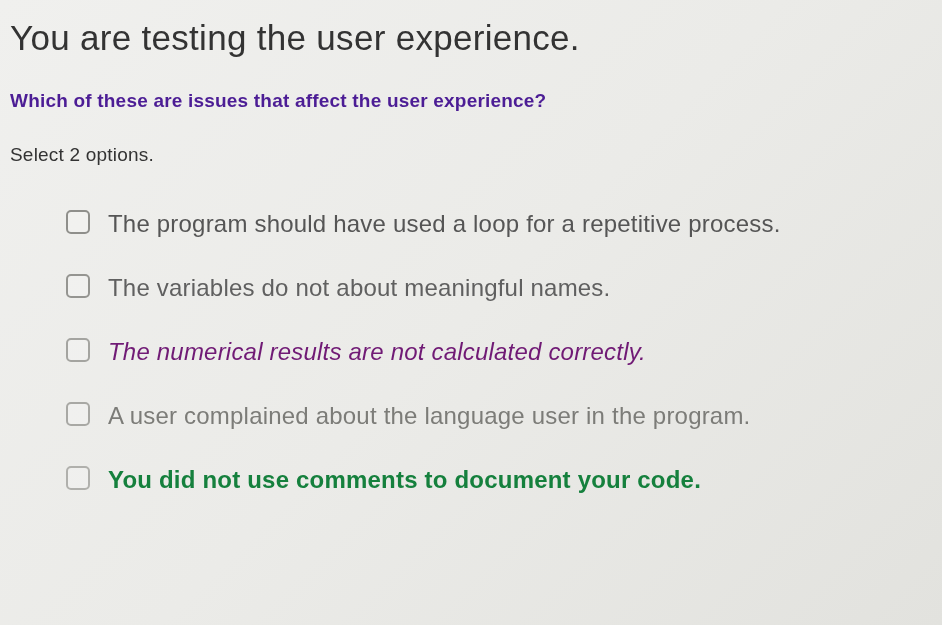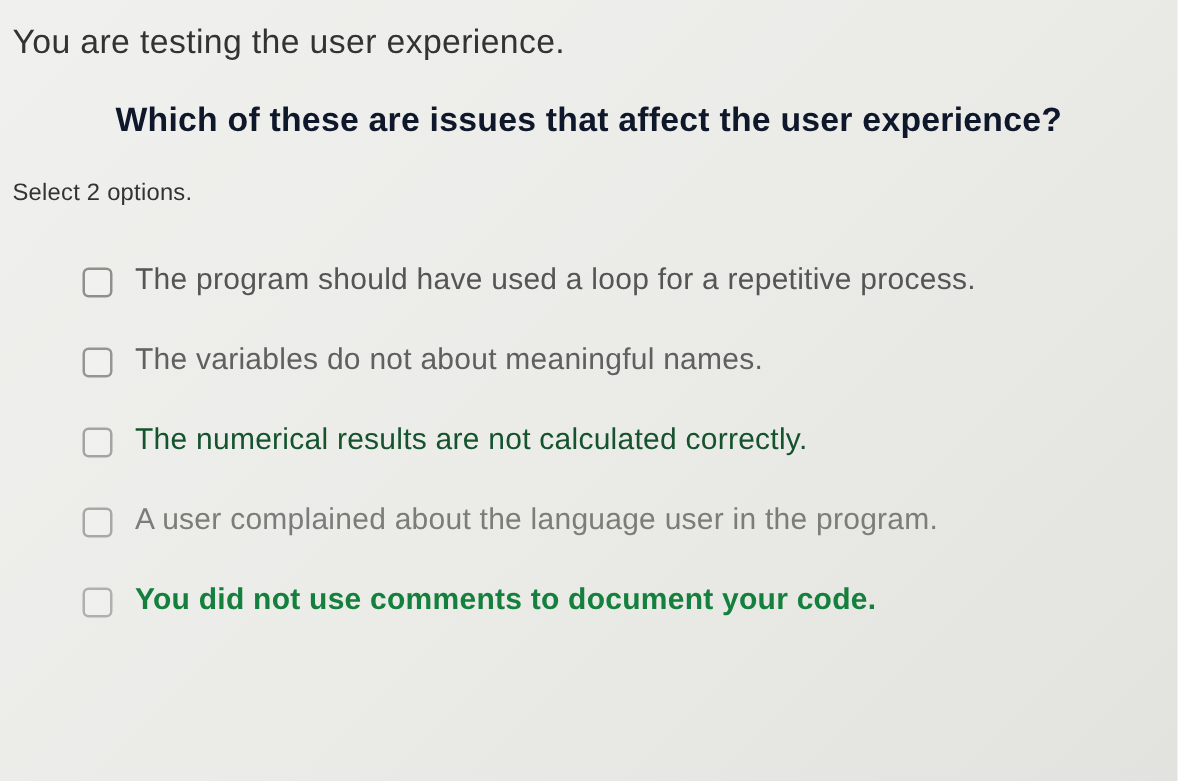--- a/index.html
+++ b/index.html
@@ -10,47 +10,46 @@
     body {
       width: 942px;
       height: 625px;
       background: linear-gradient(135deg, #f0f0ee 0%, #ebebe8 50%, #e2e2de 100%);
       font-family: Arial, Helvetica, sans-serif;
       padding: 18px 10px 10px 10px;
       color: #2a2a2a;
       overflow: hidden;
     }
     .context-line {
-      font-size: 27px;
+      font-size: 35px;
       font-weight: 500;
       color: #333;
       margin-bottom: 32px;
       letter-spacing: 0.3px;
     }
     .question-line {
-      font-size: 27px;
+      font-size: 19px;
       font-weight: 600;
-      color: #0f172a;
+      color: #4c1d95;
       margin-bottom: 32px;
       letter-spacing: 0.2px;
-      text-align: center;
     }
     .instruction-line {
       font-size: 19px;
       font-weight: 500;
       color: #333;
       margin-bottom: 44px;
       letter-spacing: 0.2px;
     }
     .options {
       padding-left: 56px;
     }
     .option-row {
       display: flex;
-      align-items: flex-end;
+      align-items: flex-start;
       margin-bottom: 36px;
     }
     .checkbox {
       width: 24px;
       height: 24px;
       border: 2px solid #9a9a96;
       border-radius: 5px;
       background: rgba(255,255,255,0.2);
       flex-shrink: 0;
       margin-right: 18px;
@@ -60,21 +59,21 @@
     .option-row:nth-child(2) .checkbox { border-color: #959591; }
     .option-row:nth-child(3) .checkbox { border-color: #a4a4a0; }
     .option-row:nth-child(4) .checkbox { border-color: #a8a8a4; }
     .option-row:nth-child(5) .checkbox { border-color: #b0b0ac; }
     .option-label {
       font-size: 24px;
       letter-spacing: 0.2px;
     }
     .option-row:nth-child(1) .option-label { color: #555; }
     .option-row:nth-child(2) .option-label { color: #606060; }
-    .option-row:nth-child(3) .option-label { color: #14532d; }
+    .option-row:nth-child(3) .option-label { color: #701a75; font-style: italic; }
     .option-row:nth-child(4) .option-label { color: #7c7c78; }
     .option-row:nth-child(5) .option-label { color: #15803d; font-weight: bold; }
   </style>
 </head>
 <body>
 
 <div class="context-line">You are testing the user experience.</div>
 <div class="question-line">Which of these are issues that affect the user experience?</div>
 <div class="instruction-line">Select 2 options.</div>
 

